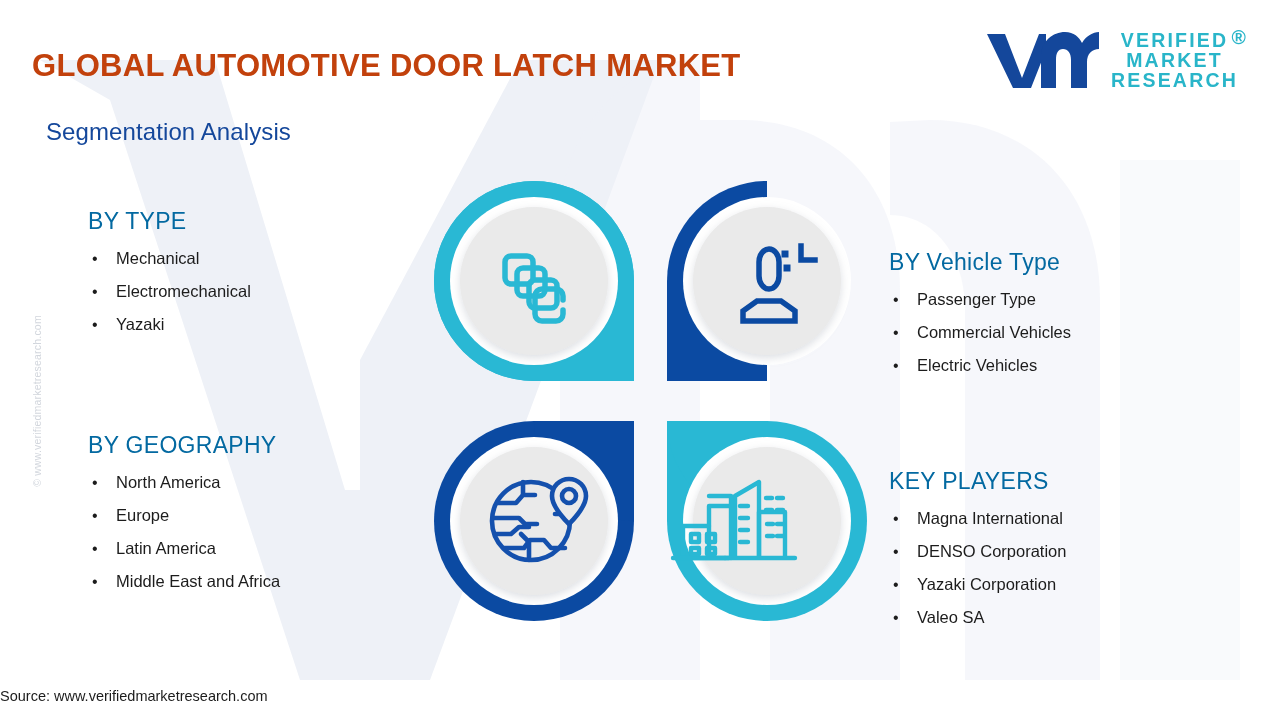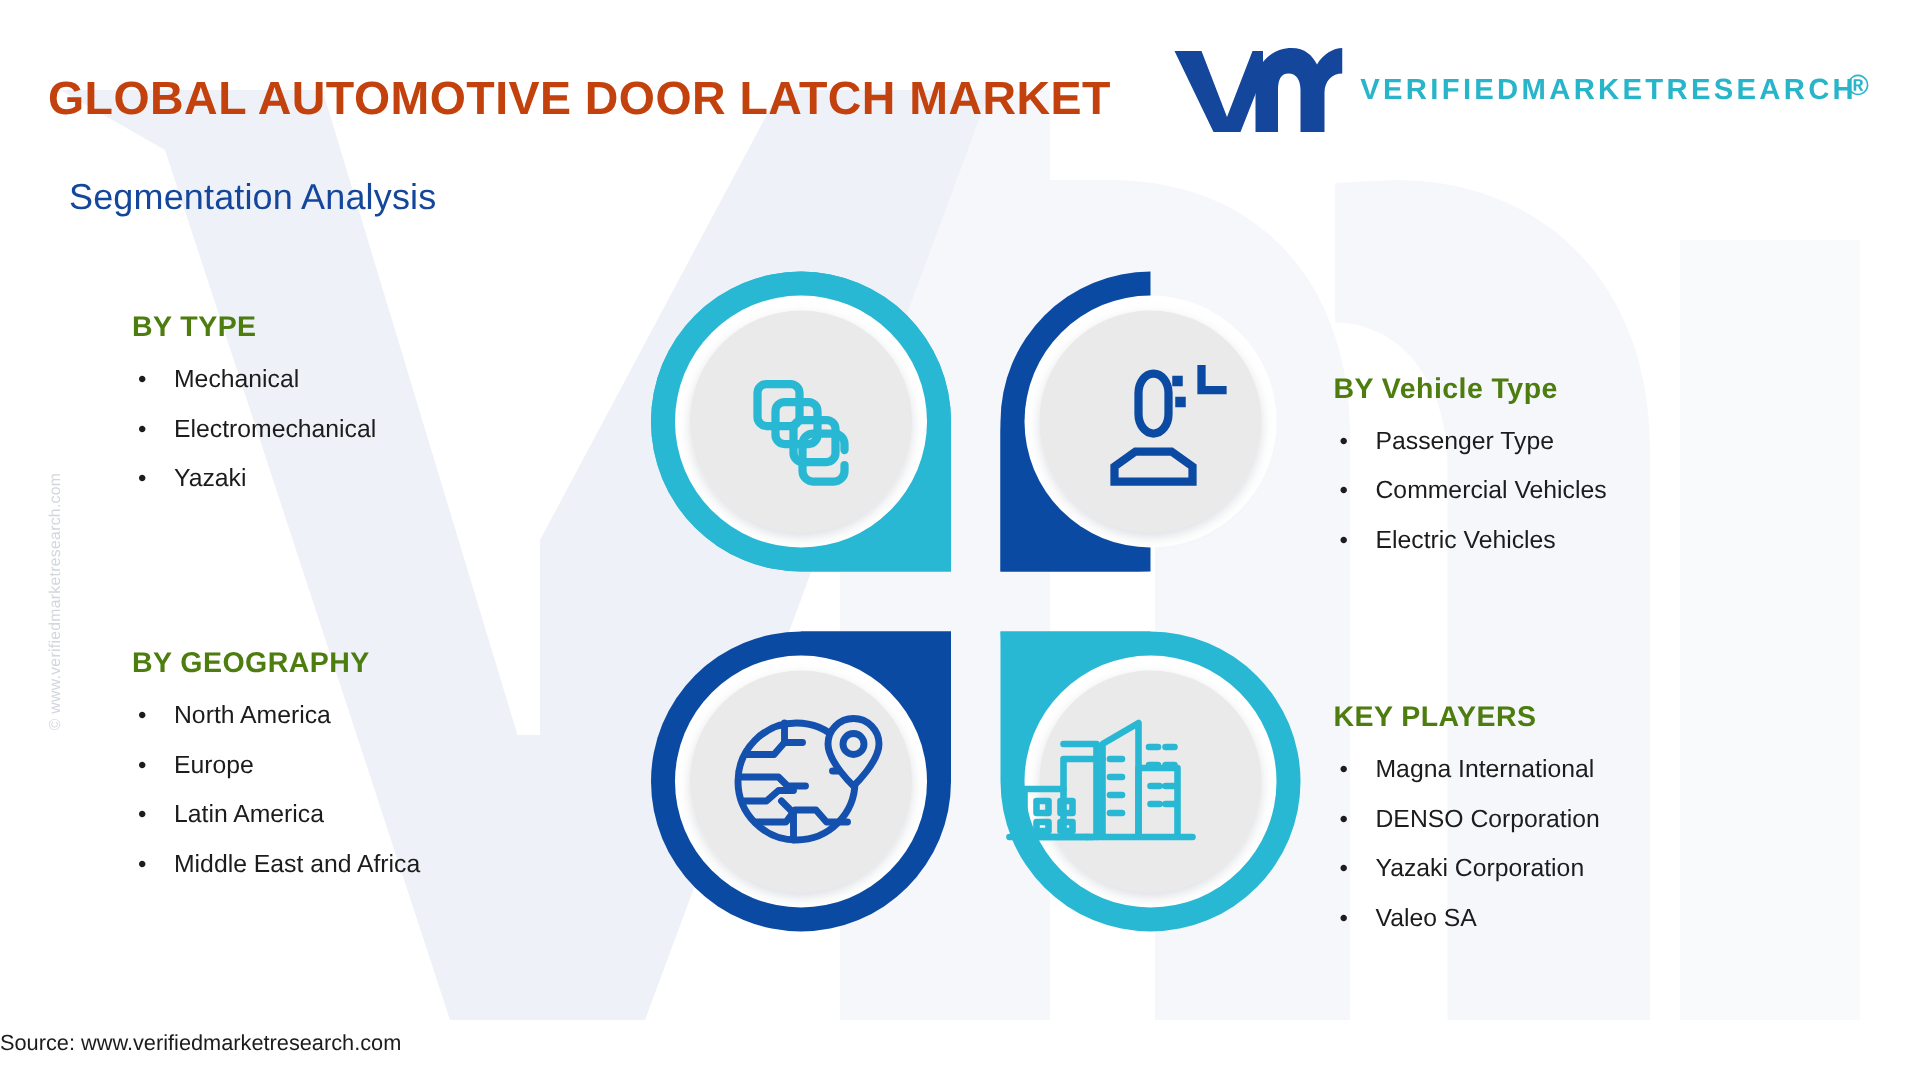--- a/index.html
+++ b/index.html
@@ -68,20 +68,21 @@
     right: 42px;
     top: 28px;
     display: flex;
     align-items: center;
     gap: 12px;
     z-index: 4;
   }
   .logo-mark { display: block; }
   .logo-words {
     display: flex;
+    flex-direction: column;
     line-height: 1.02;
     position: relative;
     align-items: center;
   }
   .logo-words span {
     font-size: 19.5px;
     font-weight: bold;
     color: #29b5c9;
     letter-spacing: 2.2px;
   }
@@ -103,23 +104,23 @@
     letter-spacing: 0.1px;
     z-index: 4;
   }
 
   
   .seg {
     position: absolute;
     z-index: 4;
   }
   .seg-heading {
-    font-size: 19px;
-    font-weight: bold;
-    color: #4d7c0f;
+    font-size: 23px;
+    font-weight: normal;
+    color: #0369a1;
     letter-spacing: 0.3px;
     margin-bottom: 14px;
     white-space: nowrap;
   }
   .seg-list {
     list-style: none;
     margin: 0;
     padding: 0;
   }
   .seg-list li {

